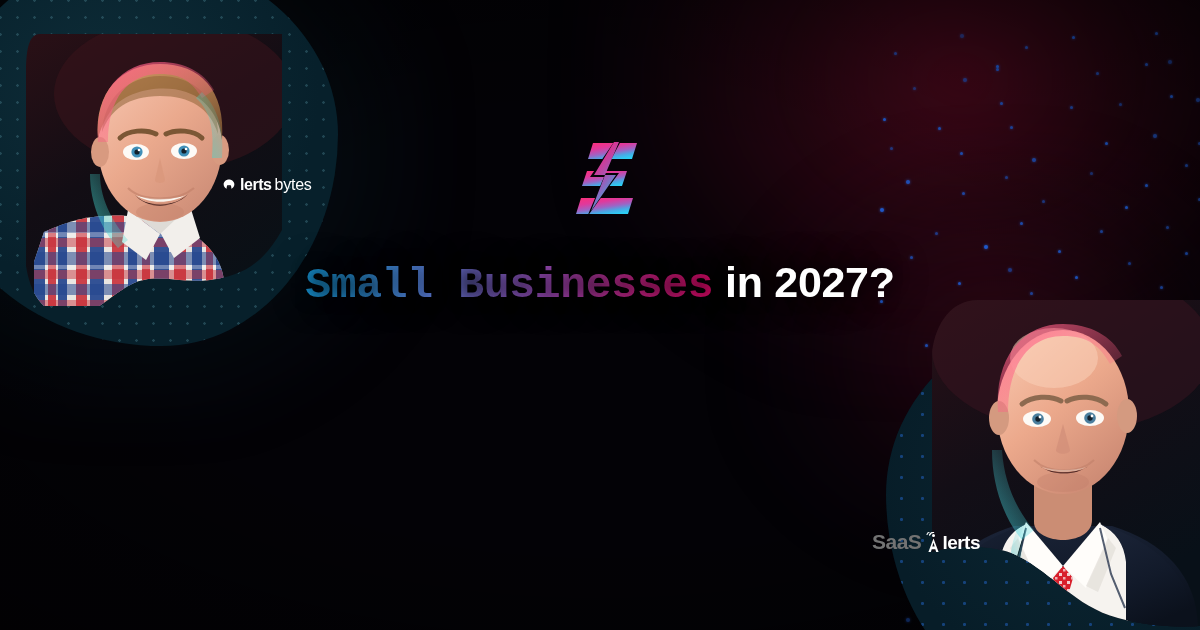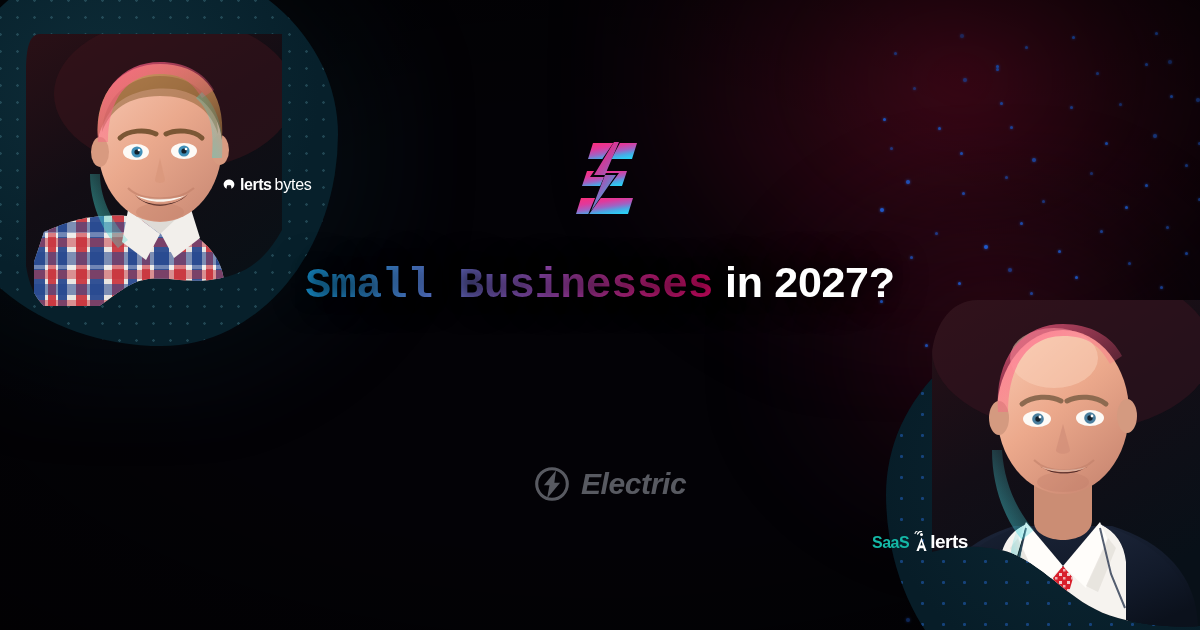--- a/index.html
+++ b/index.html
@@ -208,21 +208,21 @@
   }
 
   
   .sa-logo {
     position:absolute;
     left:872px; top:531px;
     display:flex; align-items:flex-end; gap:0px;
     z-index:8;
   }
   .sa-logo .t1 {
-    font-size:16px; font-weight:700; color:#14b8a6;
+    font-size:21px; font-weight:700; color:#737373;
     letter-spacing:-0.5px;
     font-family:"Liberation Sans", sans-serif;
     line-height:1;
   }
   .sa-logo .amark { width:17px; height:21px; display:block; margin:0 0 -1px 4px; }
   .sa-logo .t2 {
     font-size:19px; font-weight:700; color:#ffffff;
     letter-spacing:-0.5px;
     font-family:"Liberation Sans", sans-serif;
     line-height:1;
@@ -479,27 +479,20 @@
     </g>
 
     <path d="M41,2 L15,40 L29,40 L12,80 L44,36 L29,36 L47,2 Z" fill="#050307"></path>
     <path d="M39,5 L19,38 L30,38 L16,74 L41,38 L30,38 L44,5 Z" fill="url(#eGrad)" opacity="0.95"></path>
   </svg>
 
   <h1 class="headline">
     <span class="ln"><span class="grad">Small Businesses</span><span> in 2027?</span></span>
   </h1>
 
-  <div class="electric-logo">
-    <svg class="mark" viewBox="0 0 40 40">
-      <circle cx="20" cy="20" r="17" fill="none" stroke="#8d9099" stroke-width="3.4"></circle>
-      <path d="M24.5 5 L11 21.5 h6.2 L14.5 36 L29 18.5 h-6.4 Z" fill="#8d9099"></path>
-    </svg>
-    <span class="word">Electric</span>
-  </div>
 
   <div class="blob-right">
     <div class="sheen"></div>
     <div class="dotgrid"></div>
   </div>
 
   <svg class="photo-right" viewBox="0 0 282 330">
     <defs>
       <linearGradient id="rtBg" x1="0" y1="0" x2="0.5" y2="1">
         <stop offset="0" stop-color="#291017"></stop>

